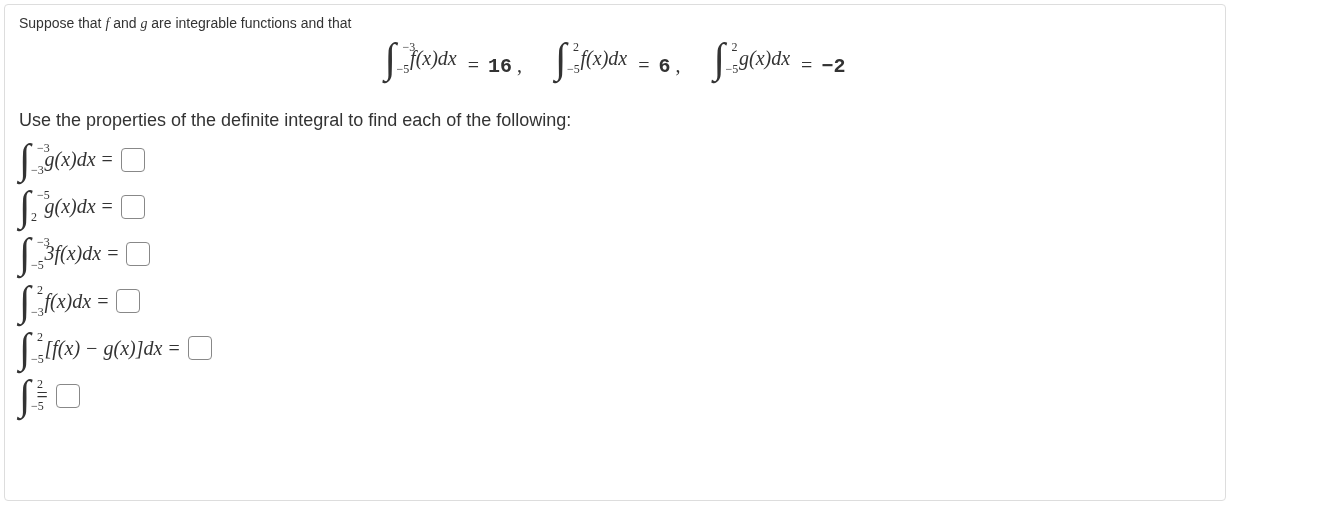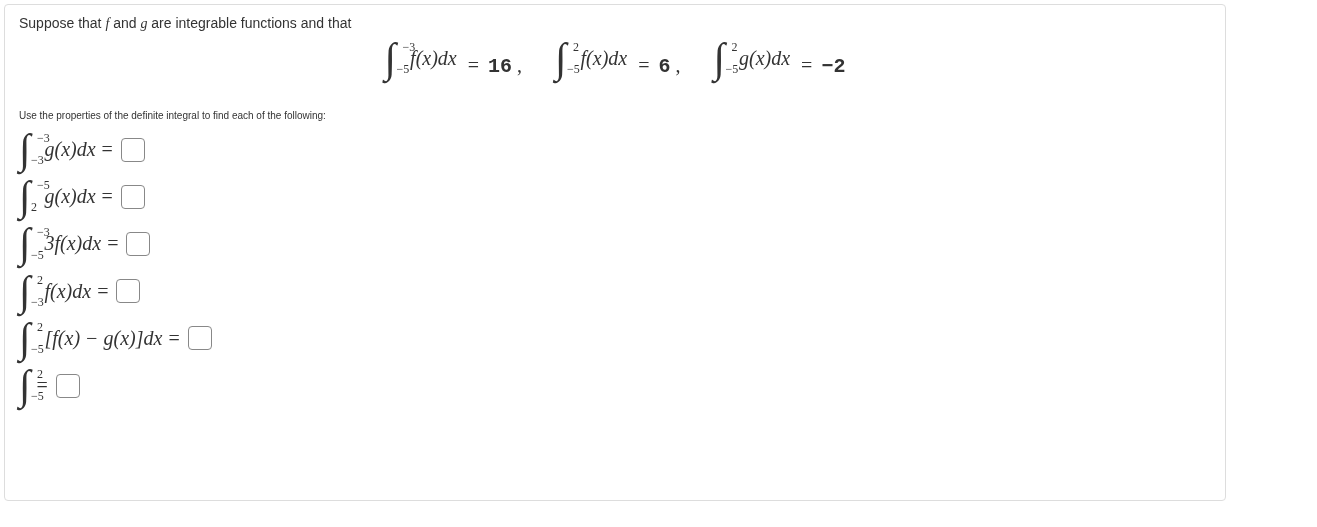--- a/index.html
+++ b/index.html
@@ -23,21 +23,21 @@
     margin-bottom: 14px;
   }
   .var { font-style: italic; font-family: "Times New Roman", serif; }
   .given {
     text-align: center;
     font-family: "Times New Roman", serif;
     font-size: 20px;
     margin: 10px 0 32px 0;
   }
   .instr {
-    font-size: 10px;
+    font-size: 18px;
     margin-bottom: 16px;
   }
   .qrow {
     display: flex;
     align-items: center;
     margin: 10px 0 22px 0;
     font-family: "Times New Roman", serif;
     font-size: 20px;
   }
   .ansbox {

